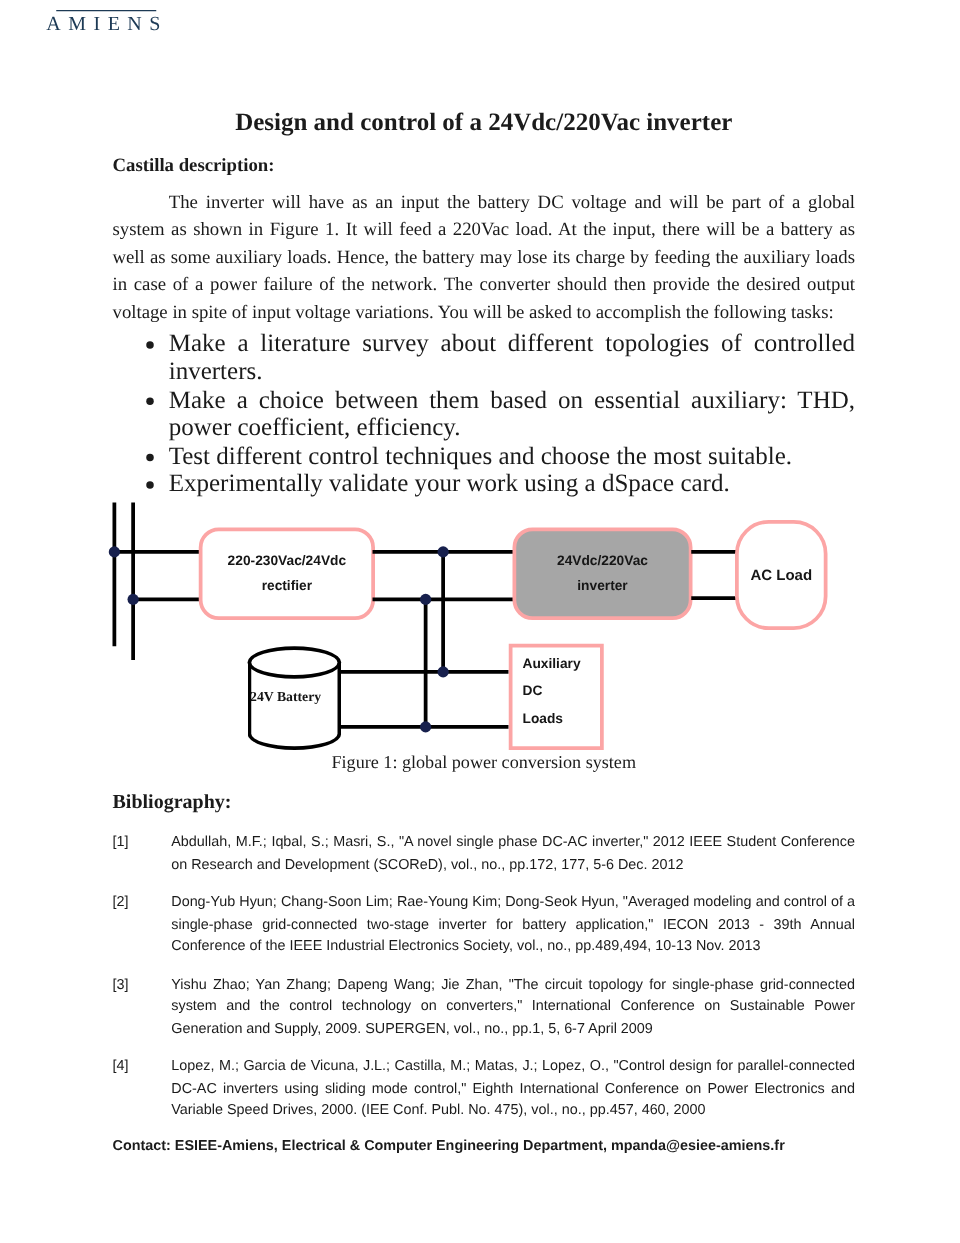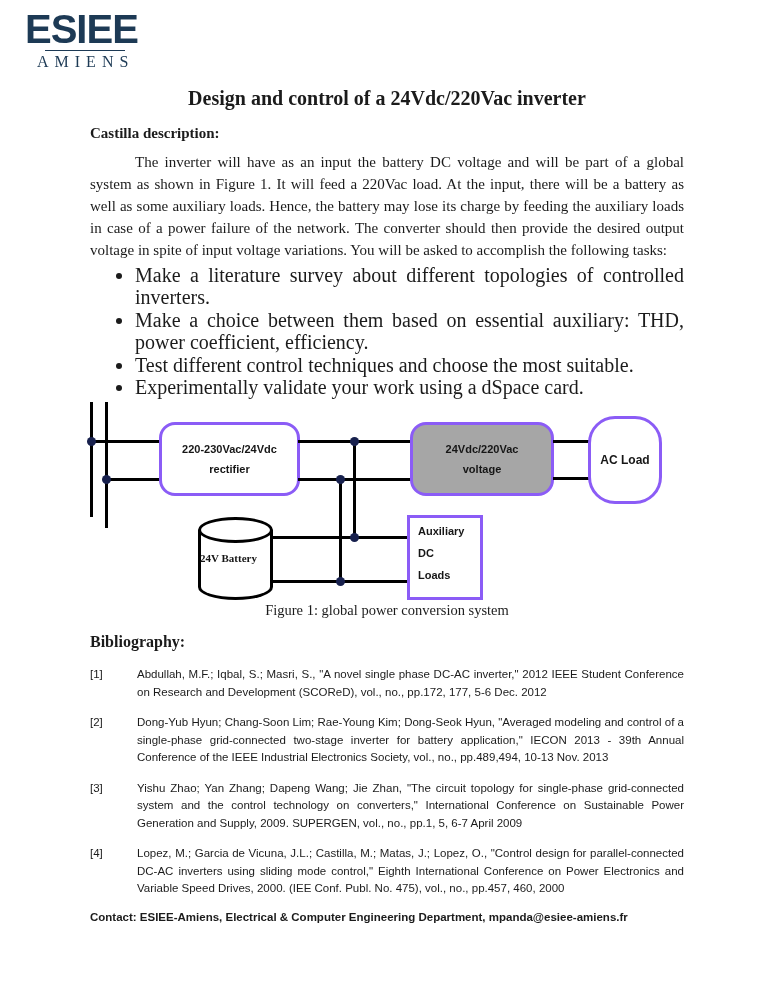--- a/index.html
+++ b/index.html
@@ -38,21 +38,21 @@
   }
   ul.tasks { margin-top:3px; padding-left:45px; }
   ul.tasks li {
     font-size:20px; line-height:22.4px; text-align:justify;
   }
   
   .diagram { position:relative; height:201px; margin:2px -84px 0 -90px; width:768px; }
   .wire { position:absolute; background:#000000; }
   .dot { position:absolute; width:9px; height:9px; border-radius:50%; }
   .blk {
-    position:absolute; background:#ffffff; border:3px solid #8b5cf6;
+    position:absolute; background:#ffffff; border:3px solid #fca5a5;
     font-family:"Liberation Sans", sans-serif; font-weight:bold;
     font-size:11px; color:#161616;
     display:flex; flex-direction:column; justify-content:center;
   }
   .blk.round { border-radius:16px; border-width:3.5px; }
   .blk.center { align-items:center; text-align:center; line-height:20px; }
   .blk .bl { display:block; }
   .cylinder { position:absolute; }
   .cyl-top {
     position:absolute; top:0; left:0; right:0; height:26px;
@@ -80,21 +80,20 @@
     font-family:"Liberation Sans", sans-serif; font-weight:bold;
     font-size:11.5px; margin-top:3px;
   }
 </style>
 </head>
 <body>
 
 <div class="page">
 
   <div class="logo">
-    <div class="logo-main">ESIEE</div>
     <div class="logo-rule"></div>
     <div class="logo-sub">AMIENS</div>
   </div>
 
   <div class="content">
     <h1 class="title">Design and control of a 24Vdc/220Vac inverter</h1>
 
     <h2 class="sec">Castilla description:</h2>
 
     <p class="body">The inverter will have as an input the battery DC voltage and will be part of a global system as shown in Figure 1. It will feed a 220Vac load. At the input, there will be a battery as well as some auxiliary loads. Hence, the battery may lose its charge by feeding the auxiliary loads in case of a power failure of the network. The converter should then provide the desired output voltage in spite of input voltage variations. You will be asked to accomplish the following tasks:</p>
@@ -120,21 +119,21 @@
       </div>
 
       <div class="wire" style="left:298px; top:40px; width:114px; height:3px;"></div>
       <div class="wire" style="left:298px; top:78px; width:114px; height:3px;"></div>
 
       <div class="wire" style="left:353px; top:40px; width:3px; height:99px;"></div>
       <div class="wire" style="left:339px; top:78px; width:3px; height:105px;"></div>
 
       <div class="blk round center" style="left:410px; top:22px; width:144px; height:74px; background:#a6a6a6;">
         <span class="bl">24Vdc/220Vac</span>
-        <span class="bl">voltage</span>
+        <span class="bl">inverter</span>
       </div>
 
       <div class="wire" style="left:553px; top:40px; width:36px; height:3px;"></div>
       <div class="wire" style="left:553px; top:77px; width:36px; height:3px;"></div>
 
       <div class="blk center" style="left:588px; top:16px; width:74px; height:88px; font-size:12px;border-radius:27px;">
         <span class="bl">AC Load</span>
       </div>
 
       <div class="cylinder" style="left:198px; top:117px; width:75px; height:83px;">

